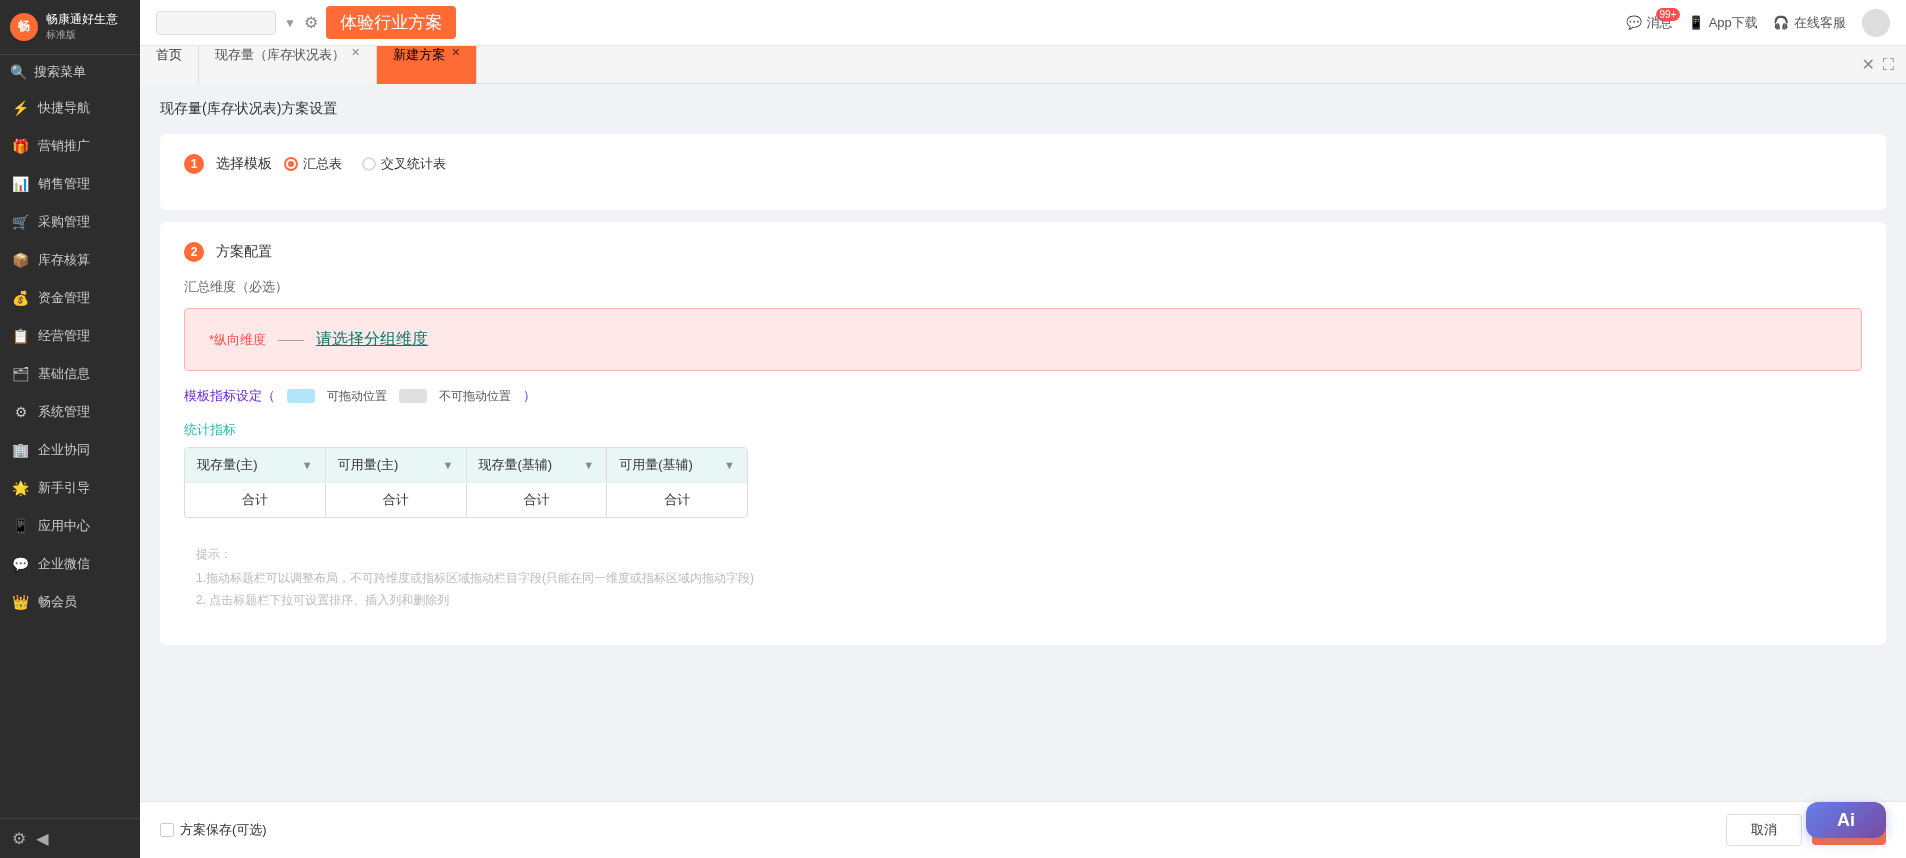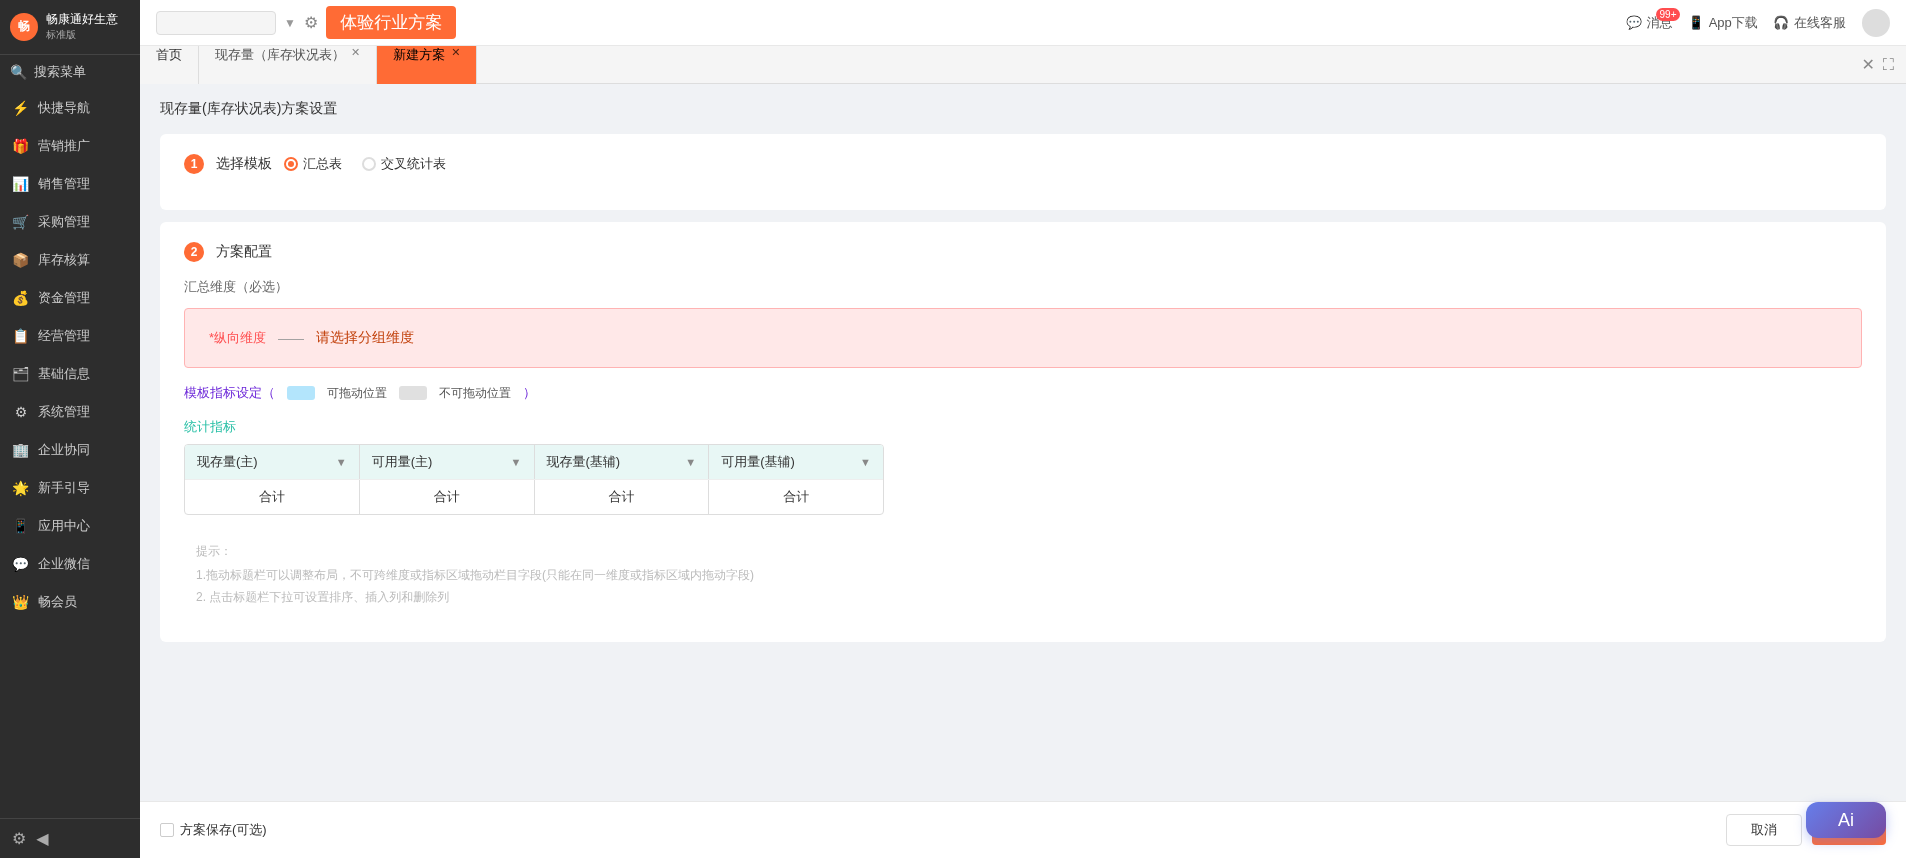--- a/index.html
+++ b/index.html
@@ -249,21 +249,21 @@
     }
     .dimension-label {
       color: #ff4d4f;
       font-size: 13px;
       font-weight: 500;
     }
     .dimension-dash {
       color: #999; font-size: 13px;
     }
     .dimension-placeholder {
-      color: #c2410c; font-size: 14px;
+      color: #0f766e; font-size: 16px; text-decoration: underline;
     }
 
     
     .template-row {
       display: flex; align-items: center; gap: 12px; margin-bottom: 16px;
     }
     .template-label { font-size: 13px; color: #6d28d9; }
     .indicator-draggable {
       display: inline-block;
       width: 28px; height: 14px;
@@ -281,21 +281,21 @@
     
     .stats-section-label {
       color: #26bfa5;
       font-size: 13px;
       margin-bottom: 8px;
     }
     .stats-table {
       border: 1px solid #ddd;
       border-radius: 4px;
       overflow: hidden;
-      width: 700px;
+      width: 564px;
     }
     .stats-header {
       display: flex;
       background: #e8f7f5;
     }
     .stats-header-cell {
       flex: 1;
       padding: 8px 12px;
       display: flex; align-items: center; justify-content: space-between;
       border-right: 1px solid #ddd;
@@ -369,21 +369,21 @@
     
     .ai-fab {
       position: fixed;
       bottom: 20px;
       right: 20px;
       background: linear-gradient(135deg, #667eea 0%, #764ba2 100%);
       color: white;
       border-radius: 12px;
       padding: 10px 18px;
       font-size: 18px;
-      font-weight: normal;
+      font-weight: bold;
       cursor: pointer;
       display: flex; align-items: center; justify-content: center;
       box-shadow: 0 4px 12px rgba(102,126,234,0.4);
       width: 80px;
       height: 36px;
     }
   </style>
 </head>
 <body>
 

